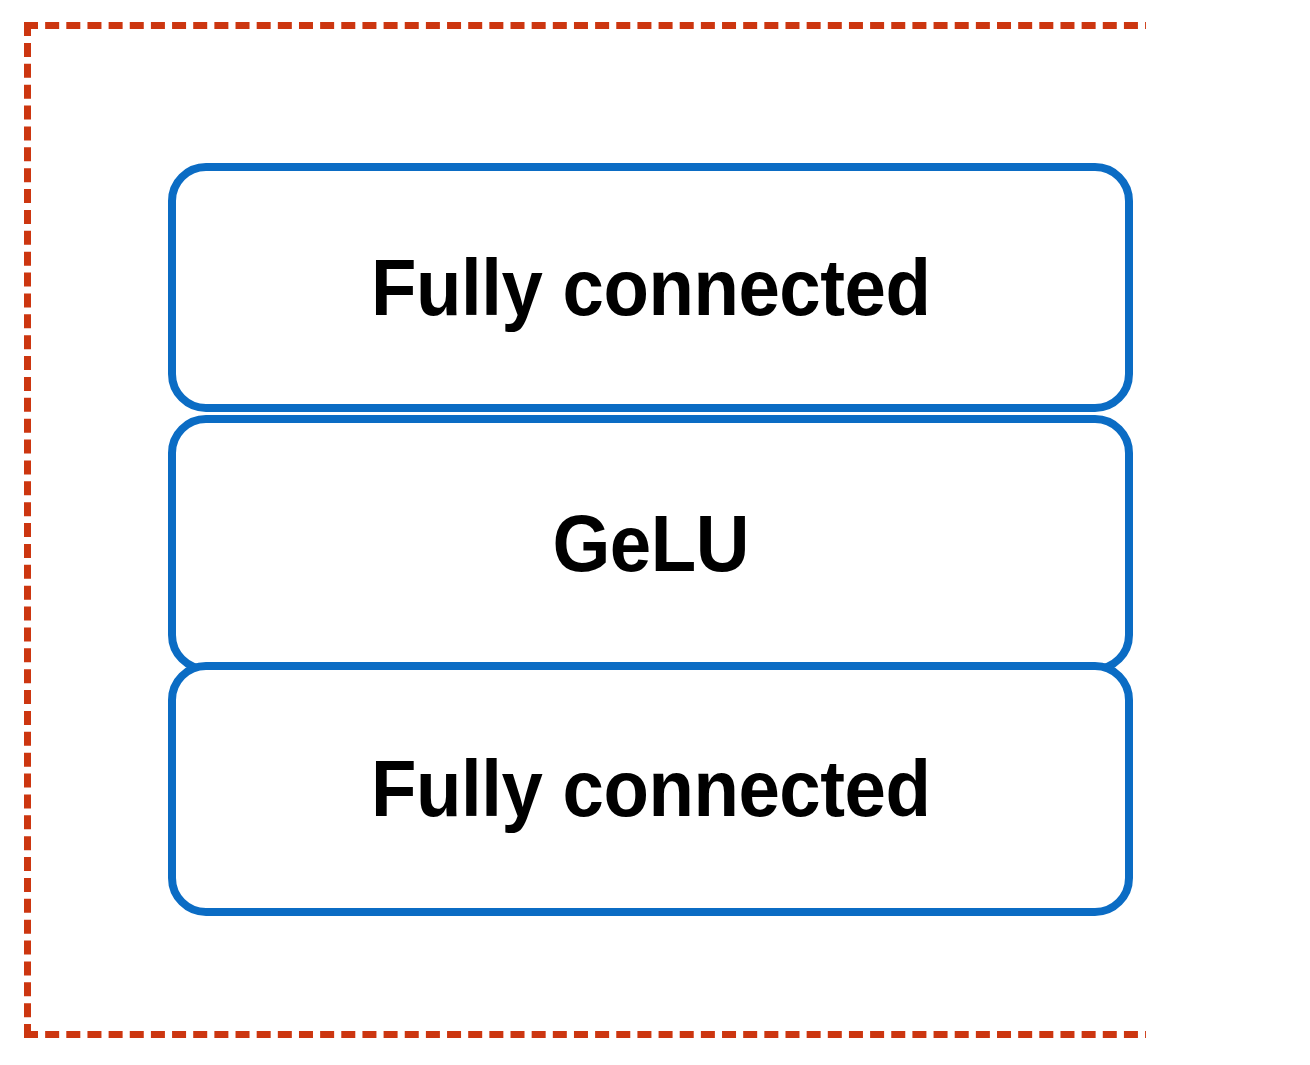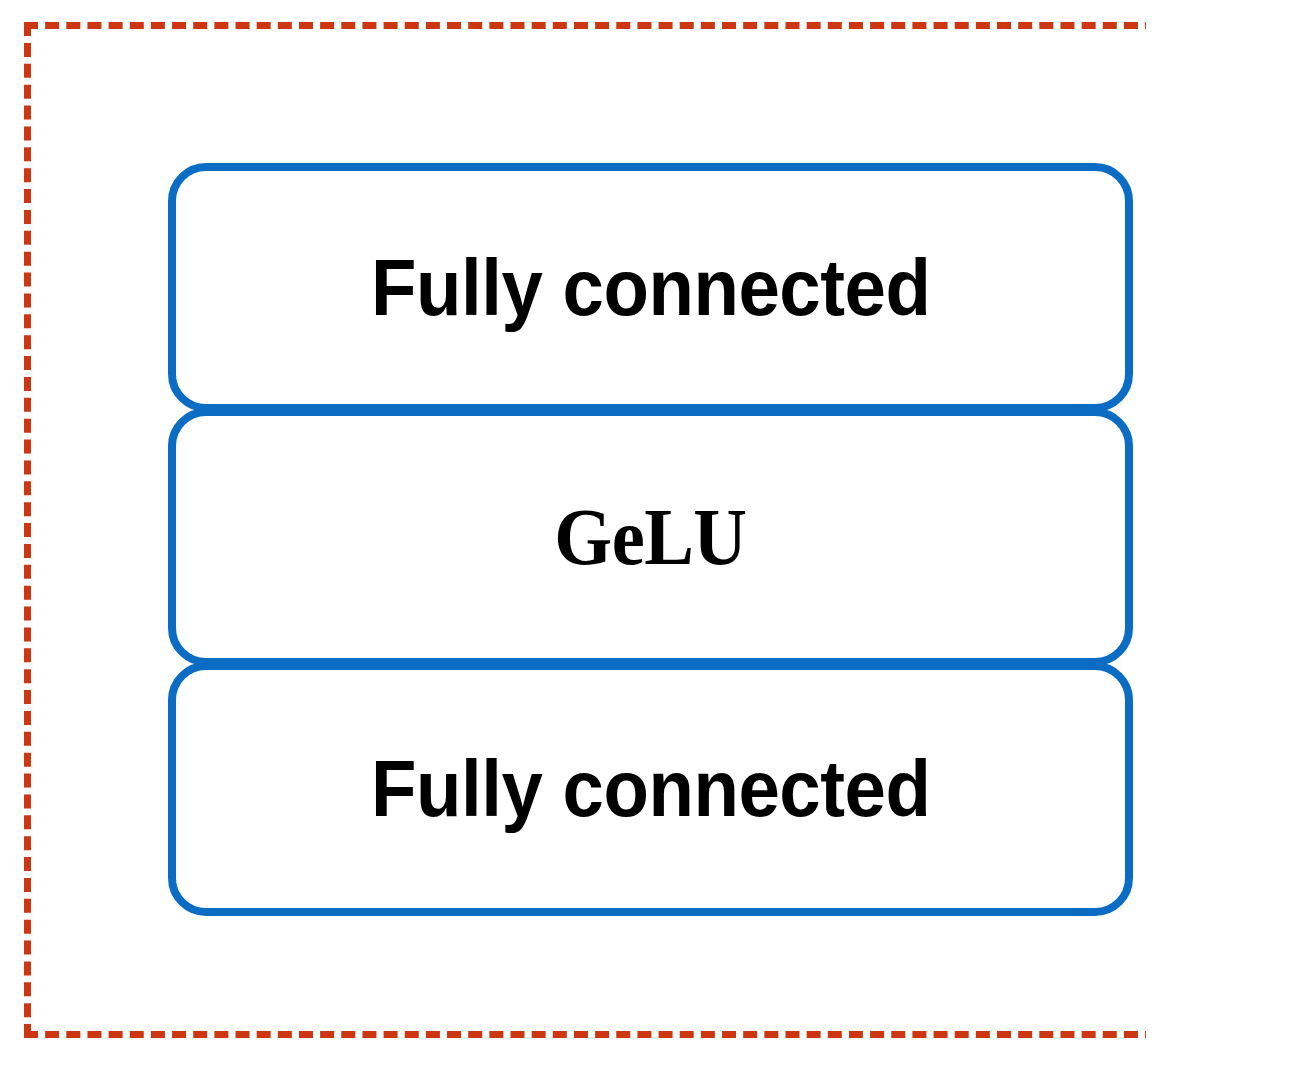--- a/index.html
+++ b/index.html
@@ -45,21 +45,21 @@
     box-sizing: border-box;
     border: 8px solid #0B6CC4;
     border-radius: 38px;
     background: #ffffff;
     display: flex;
     align-items: center;
     justify-content: center;
   }
 
   .block-1 { top: 0px;   height: 249px; }
-  .block-2 { top: 245px; height: 258px; font-family: Liberation Serif, serif; }
+  .block-2 { top: 252px; height: 258px; }
   .block-3 { top: 499px; height: 254px; }
 
   .block-label {
     color: #000000;
     font-weight: 700;
     font-size: 80px;
     line-height: 1;
     letter-spacing: -0.5px;
     transform: scaleX(0.93);
     transform-origin: center;

